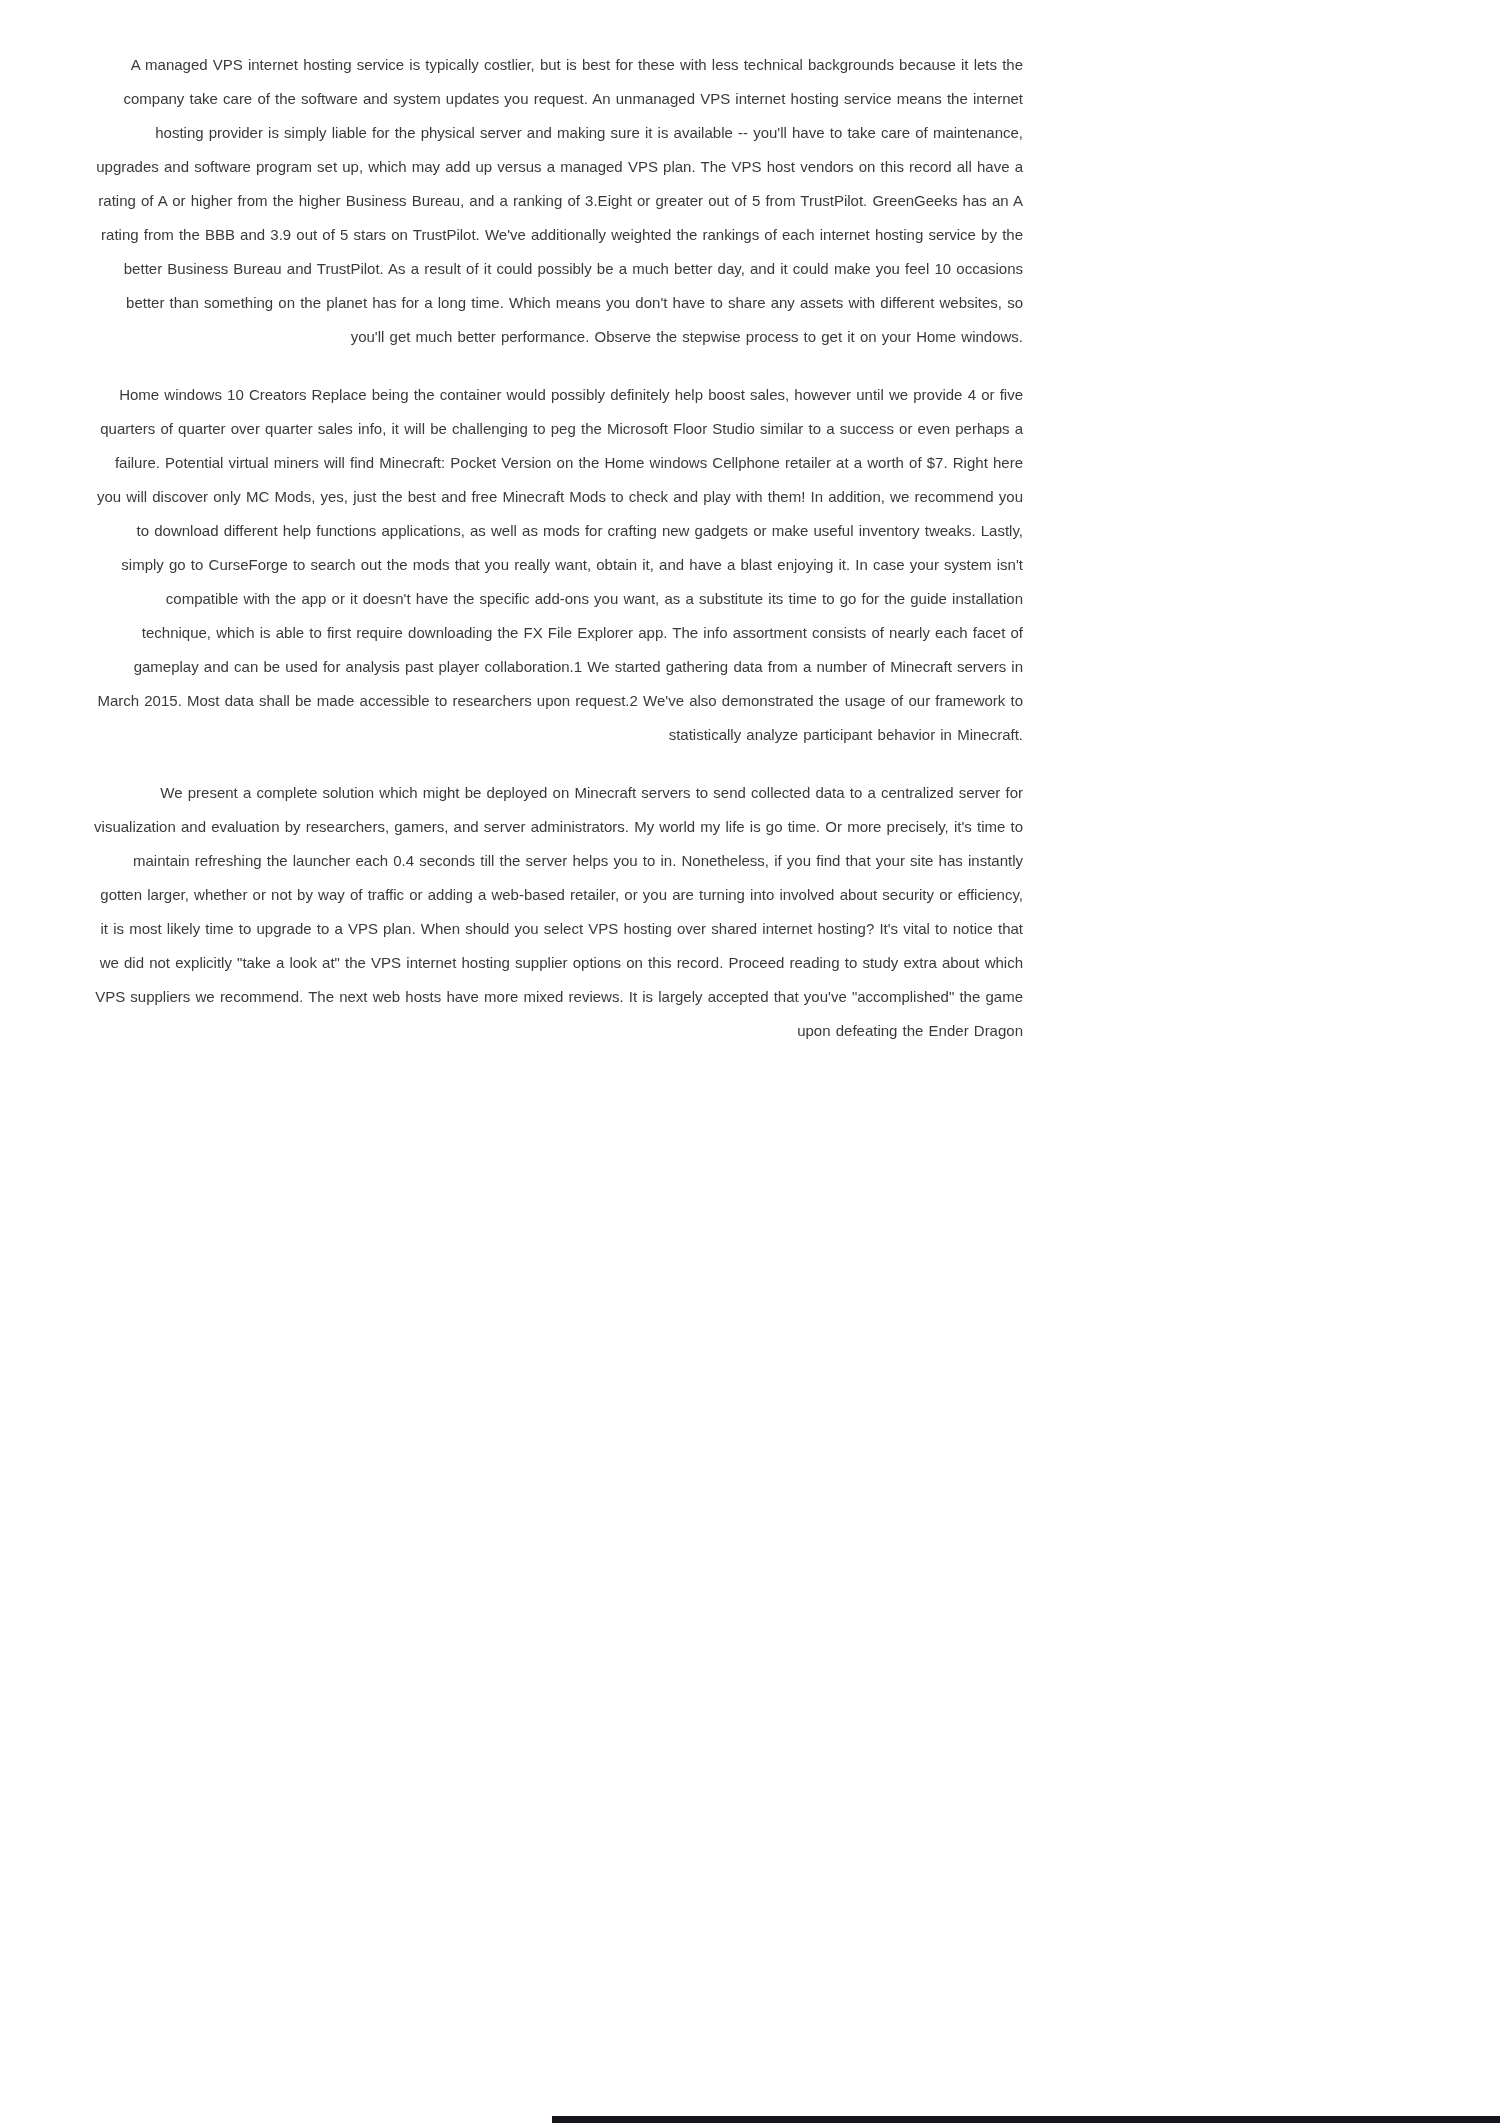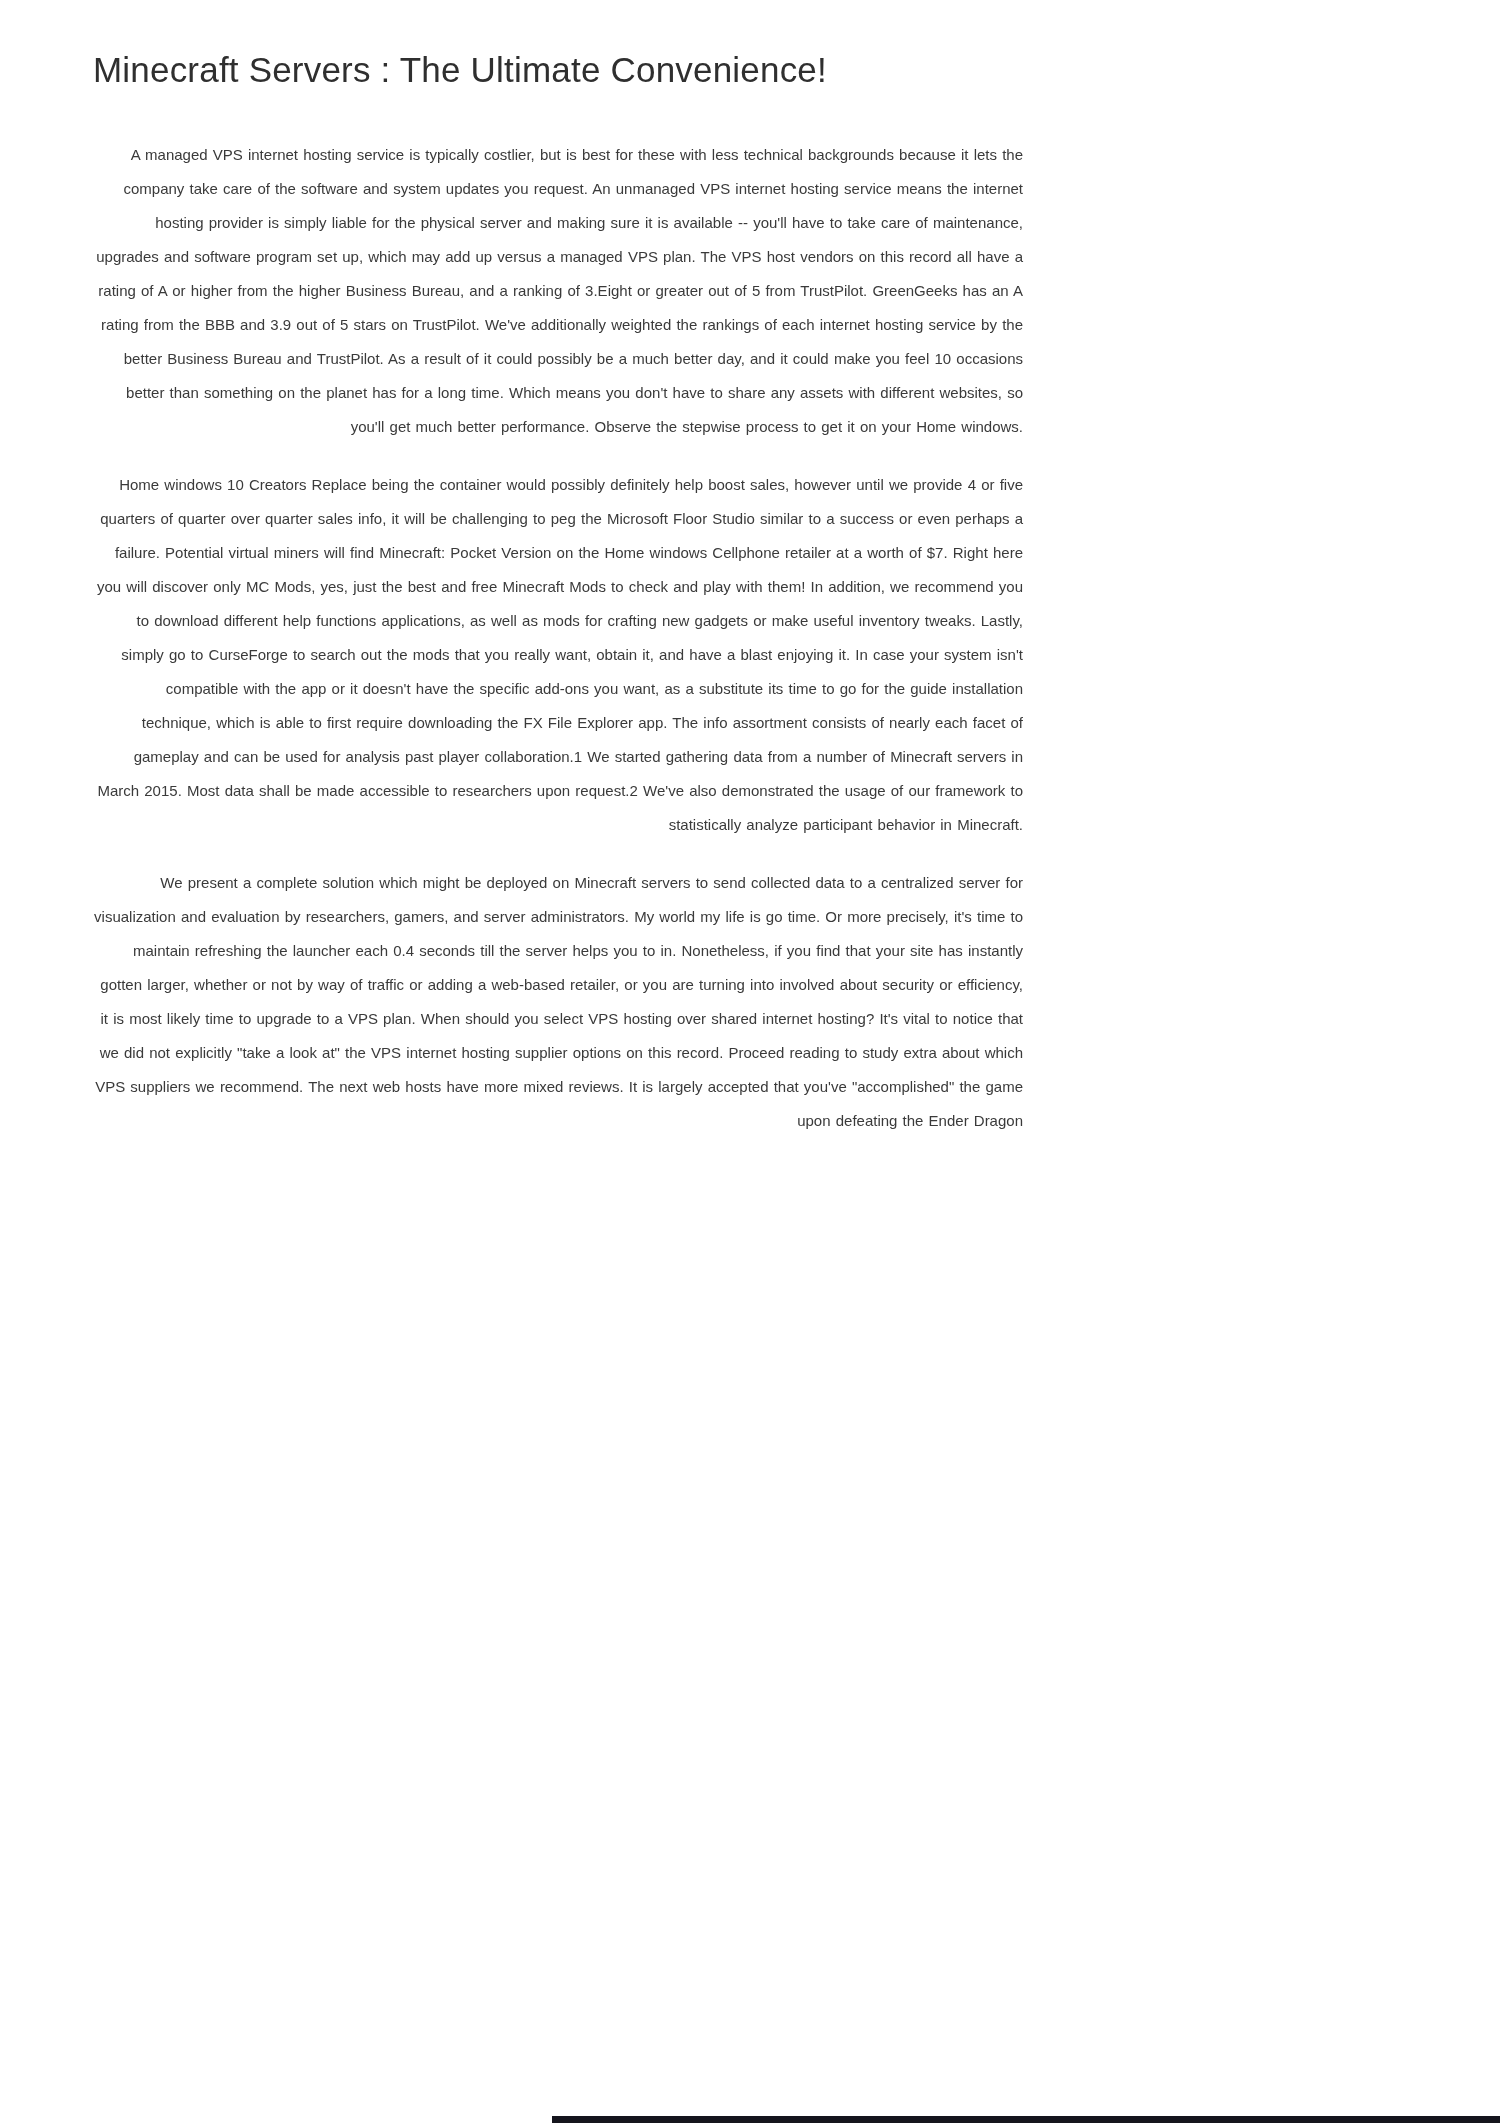--- a/index.html
+++ b/index.html
@@ -41,21 +41,20 @@
     left: 552px;
     right: 0;
     height: 7px;
     background: #15151d;
   }
 </style>
 </head>
 <body>
 
 <div class="page">
-  <h1 class="doc-title">Minecraft Servers : The Ultimate Convenience!</h1>
 
   <p class="doc-paragraph">A managed VPS internet hosting service is typically costlier, but is best for these with less technical backgrounds because it lets the company take care of the software and system updates you request. An unmanaged VPS internet hosting service means the internet hosting provider is simply liable for the physical server and making sure it is available -- you'll have to take care of maintenance, upgrades and software program set up, which may add up versus a managed VPS plan. The VPS host vendors on this record all have a rating of A or higher from the higher Business Bureau, and a ranking of 3.Eight or greater out of 5 from TrustPilot. GreenGeeks has an A rating from the BBB and 3.9 out of 5 stars on TrustPilot. We've additionally weighted the rankings of each internet hosting service by the better Business Bureau and TrustPilot. As a result of it could possibly be a much better day, and it could make you feel 10 occasions better than something on the planet has for a long time. Which means you don't have to share any assets with different websites, so you'll get much better performance. Observe the stepwise process to get it on your Home windows.</p>
 
   <p class="doc-paragraph">Home windows 10 Creators Replace being the container would possibly definitely help boost sales, however until we provide 4 or five quarters of quarter over quarter sales info, it will be challenging to peg the Microsoft Floor Studio similar to a success or even perhaps a failure. Potential virtual miners will find Minecraft: Pocket Version on the Home windows Cellphone retailer at a worth of $7. Right here you will discover only MC Mods, yes, just the best and free Minecraft Mods to check and play with them! In addition, we recommend you to download different help functions applications, as well as mods for crafting new gadgets or make useful inventory tweaks. Lastly, simply go to CurseForge to search out the mods that you really want, obtain it, and have a blast enjoying it. In case your system isn't compatible with the app or it doesn't have the specific add-ons you want, as a substitute its time to go for the guide installation technique, which is able to first require downloading the FX File Explorer app. The info assortment consists of nearly each facet of gameplay and can be used for analysis past player collaboration.1 We started gathering data from a number of Minecraft servers in March 2015. Most data shall be made accessible to researchers upon request.2 We've also demonstrated the usage of our framework to statistically analyze participant behavior in Minecraft.</p>
 
   <p class="doc-paragraph">We present a complete solution which might be deployed on Minecraft servers to send collected data to a centralized server for visualization and evaluation by researchers, gamers, and server administrators. My world my life is go time. Or more precisely, it's time to maintain refreshing the launcher each 0.4 seconds till the server helps you to in. Nonetheless, if you find that your site has instantly gotten larger, whether or not by way of traffic or adding a web-based retailer, or you are turning into involved about security or efficiency, it is most likely time to upgrade to a VPS plan. When should you select VPS hosting over shared internet hosting? It's vital to notice that we did not explicitly "take a look at" the VPS internet hosting supplier options on this record. Proceed reading to study extra about which VPS suppliers we recommend. The next web hosts have more mixed reviews. It is largely accepted that you've "accomplished" the game upon defeating the Ender Dragon</p>
 </div>
 
 <div class="bottom-partial"></div>
 

